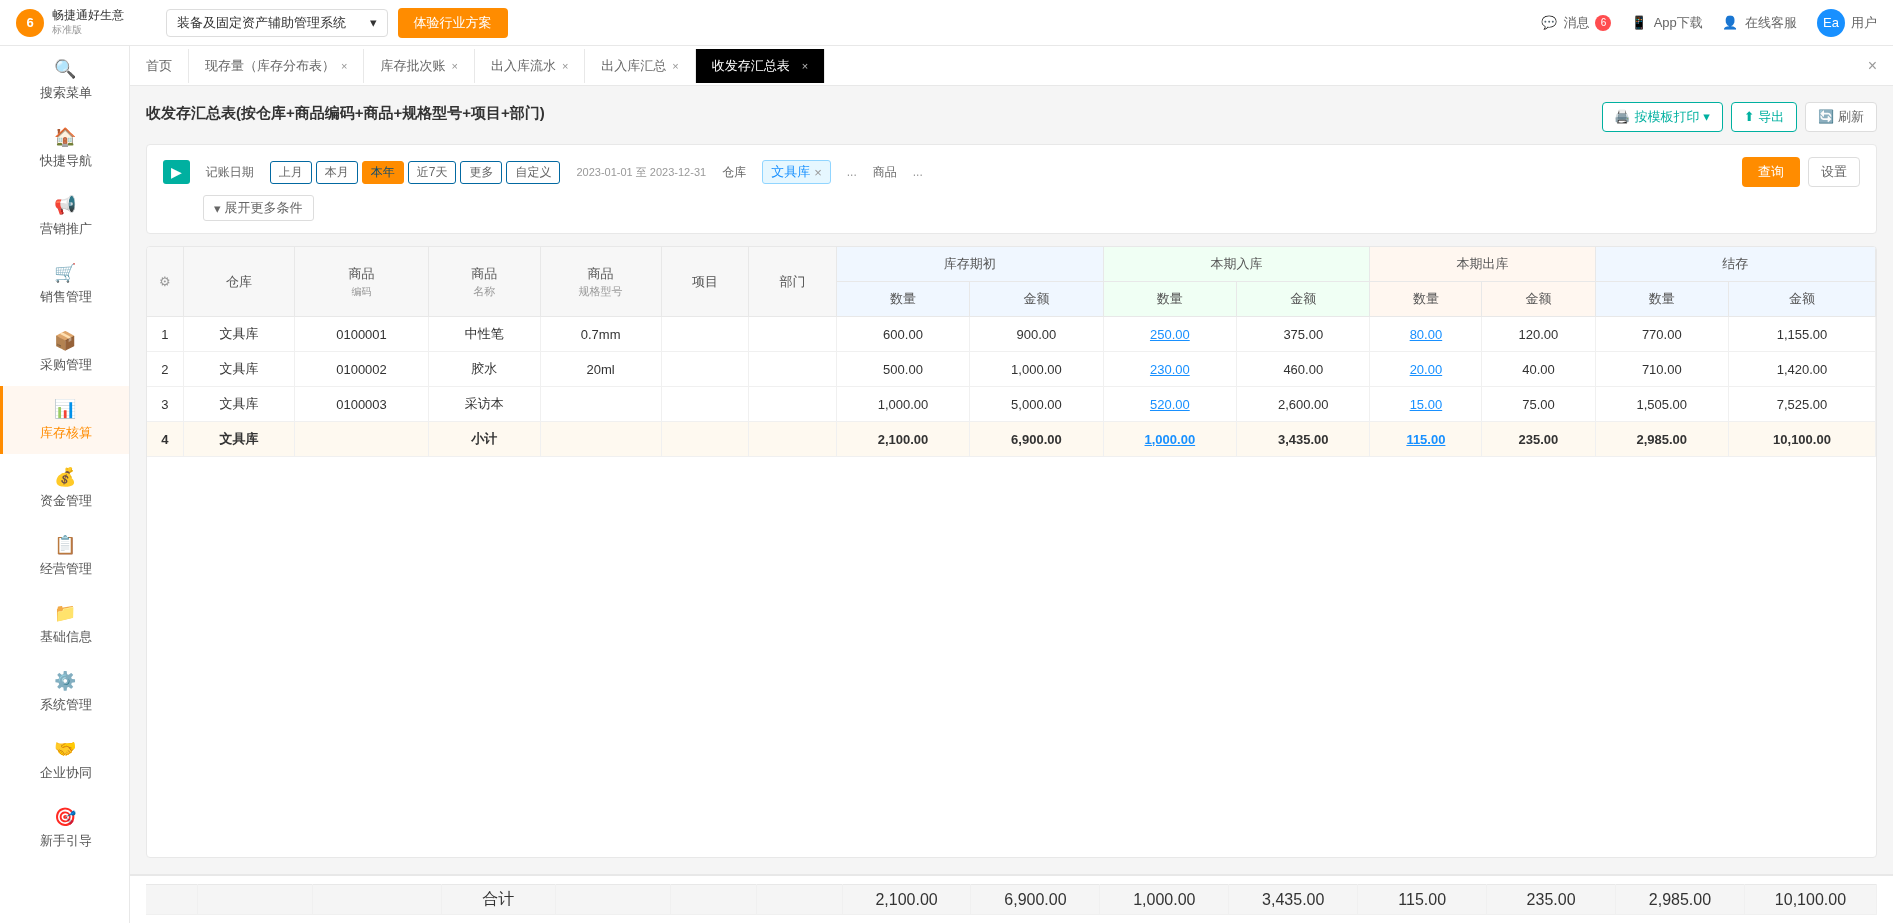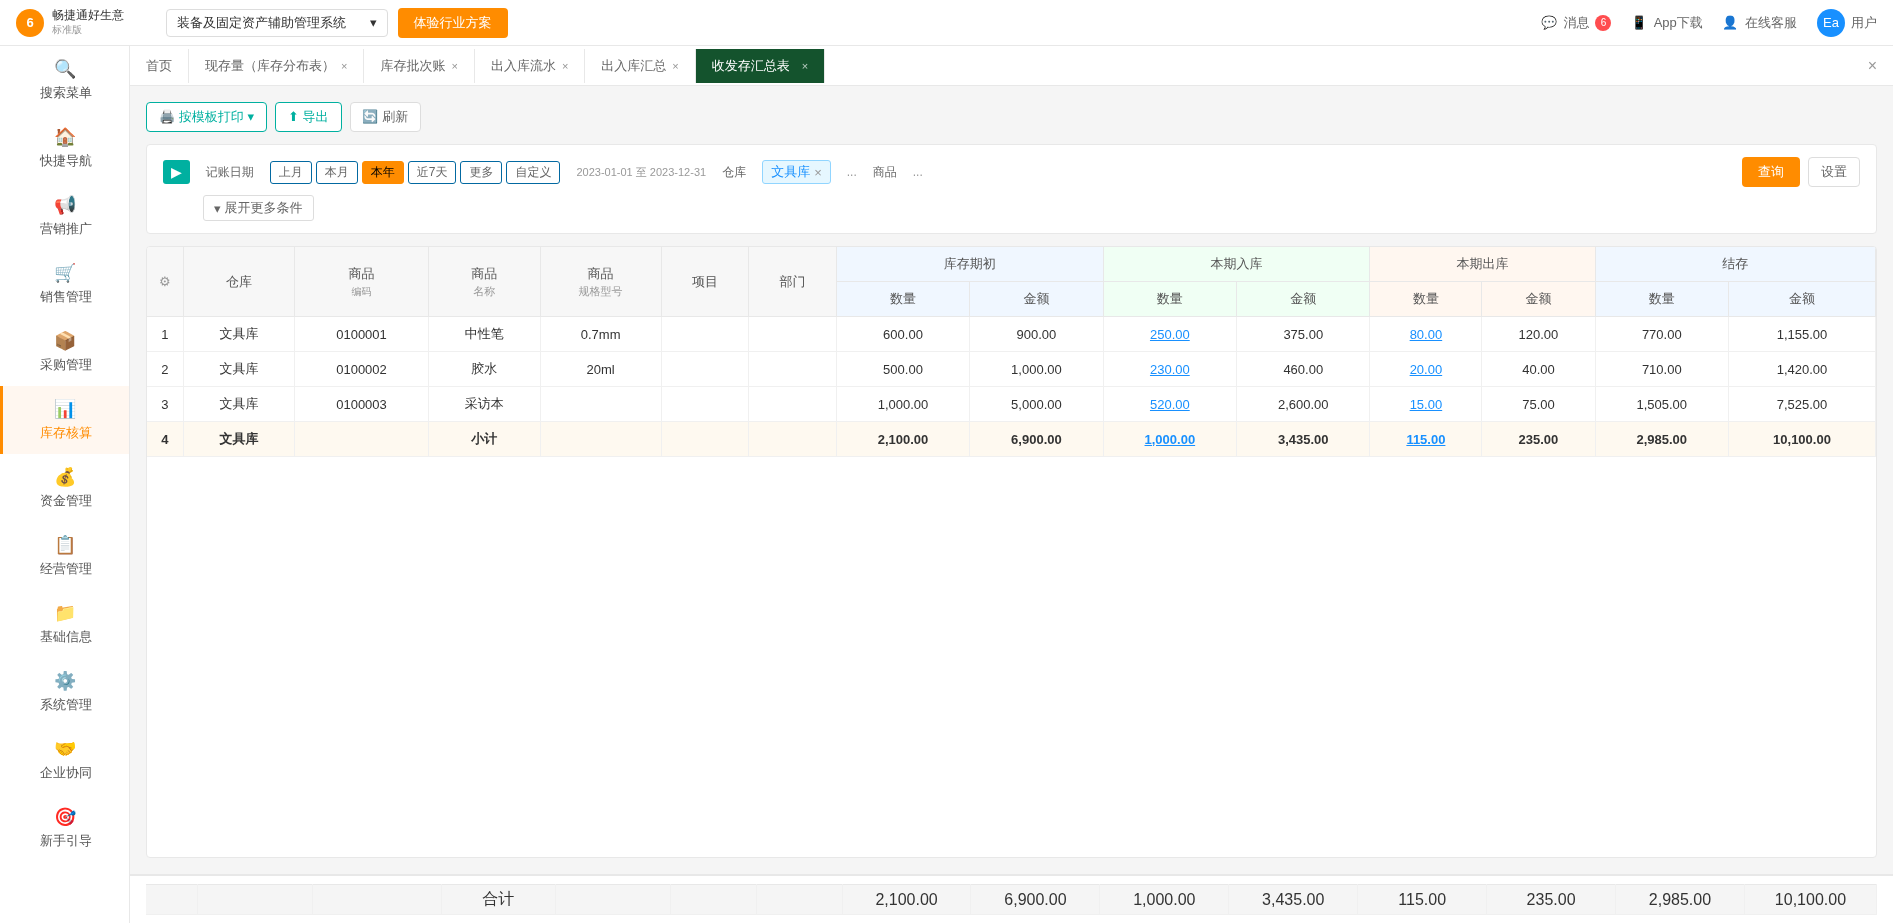--- a/index.html
+++ b/index.html
@@ -29,37 +29,37 @@
     .sidebar-item { display: flex; flex-direction: column; align-items: center; padding: 12px 8px; cursor: pointer; color: #555; font-size: 12px; gap: 4px; border-left: 3px solid transparent; }
     .sidebar-item.active { background: #fff7f0; color: #ff8c00; border-left-color: #ff8c00; }
     .sidebar-icon { font-size: 18px; }
 
     
     .content-area { flex: 1; display: flex; flex-direction: column; overflow: hidden; background: #f5f5f5; }
 
     
     .tab-bar { display: flex; align-items: center; background: #fff; border-bottom: 1px solid #e8e8e8; flex-shrink: 0; min-height: 40px; text-align: center; }
     .tab-item { display: flex; align-items: center; gap: 6px; padding: 8px 16px; cursor: pointer; color: #666; border-right: 1px solid #e8e8e8; white-space: nowrap; font-size: 13px; }
-    .tab-item.active { background: #14532d; color: #fff; gap: 12px; }
+    .tab-item.active { background: #000000; color: #fff; gap: 12px; }
     .tab-close { font-size: 11px; cursor: pointer; opacity: 0.7; }
     .tab-bar-close { margin-left: auto; padding: 8px 16px; cursor: pointer; color: #999; font-size: 16px; }
 
     
     .page-content { flex: 1; overflow-y: auto; padding: 16px; display: flex; flex-direction: column; gap: 12px; }
 
     
     .page-title { font-size: 15px; font-weight: bold; color: #333; padding-bottom: 8px; }
 
     
     .filter-bar { background: #fff; border: 1px solid #e8e8e8; border-radius: 4px; padding: 12px 16px; display: flex; flex-direction: column; gap: 8px; }
     .filter-row { display: flex; align-items: center; gap: 16px; }
     .filter-label { color: #666; font-size: 12px; white-space: nowrap; }
     .date-filter { display: flex; align-items: center; gap: 4px; }
     .date-btn { padding: 2px 8px; border: 1px solid #0369a1; border-radius: 3px; cursor: pointer; font-size: 12px; color: #666; background: #fff; }
-    .date-btn.active { background: #ff8c00; color: #000000; border-color: #ff8c00; }
+    .date-btn.active { background: #ff8c00; color: #0c4a6e; border-color: #ff8c00; }
     .date-range { font-size: 11px; color: #999; }
     .filter-tag { display: flex; align-items: center; gap: 4px; background: #e6f7ff; border: 1px solid #91d5ff; border-radius: 3px; padding: 2px 8px; font-size: 12px; color: #1890ff; }
     .filter-tag-close { cursor: pointer; color: #999; }
     .filter-more { color: #999; font-size: 12px; cursor: pointer; }
     .expand-btn { display: flex; align-items: center; gap: 4px; color: #666; font-size: 12px; cursor: pointer; border: 1px solid #ddd; border-radius: 3px; padding: 3px 10px; background: #fff; }
     .btn-primary { background: #ff8c00; color: #fff; border: none; border-radius: 4px; padding: 6px 16px; cursor: pointer; font-size: 13px; }
     .btn-default { background: #fff; color: #666; border: 1px solid #ddd; border-radius: 4px; padding: 5px 12px; cursor: pointer; font-size: 13px; }
     .btn-outline { background: #fff; color: #00b0a0; border: 1px solid #00b0a0; border-radius: 4px; padding: 5px 12px; cursor: pointer; font-size: 13px; }
 
     
@@ -201,20 +201,21 @@
       <div class="tab-item active">
         <span>收发存汇总表</span>
         <span class="tab-close">×</span>
       </div>
       <div class="tab-bar-close">×</div>
     </div>
 
     <div class="page-content">
 
       <div style="display:flex; align-items:center; justify-content:space-between;">
+        <div class="page-title">收发存汇总表(按仓库+商品编码+商品+规格型号+项目+部门)</div>
         <div style="display:flex; align-items:center; gap:8px;">
           <button class="btn-outline">
             <span>🖨️</span>
             <span>按模板打印</span>
             <span>▾</span>
           </button>
           <button class="btn-outline">
             <span>⬆</span>
             <span>导出</span>
           </button>

